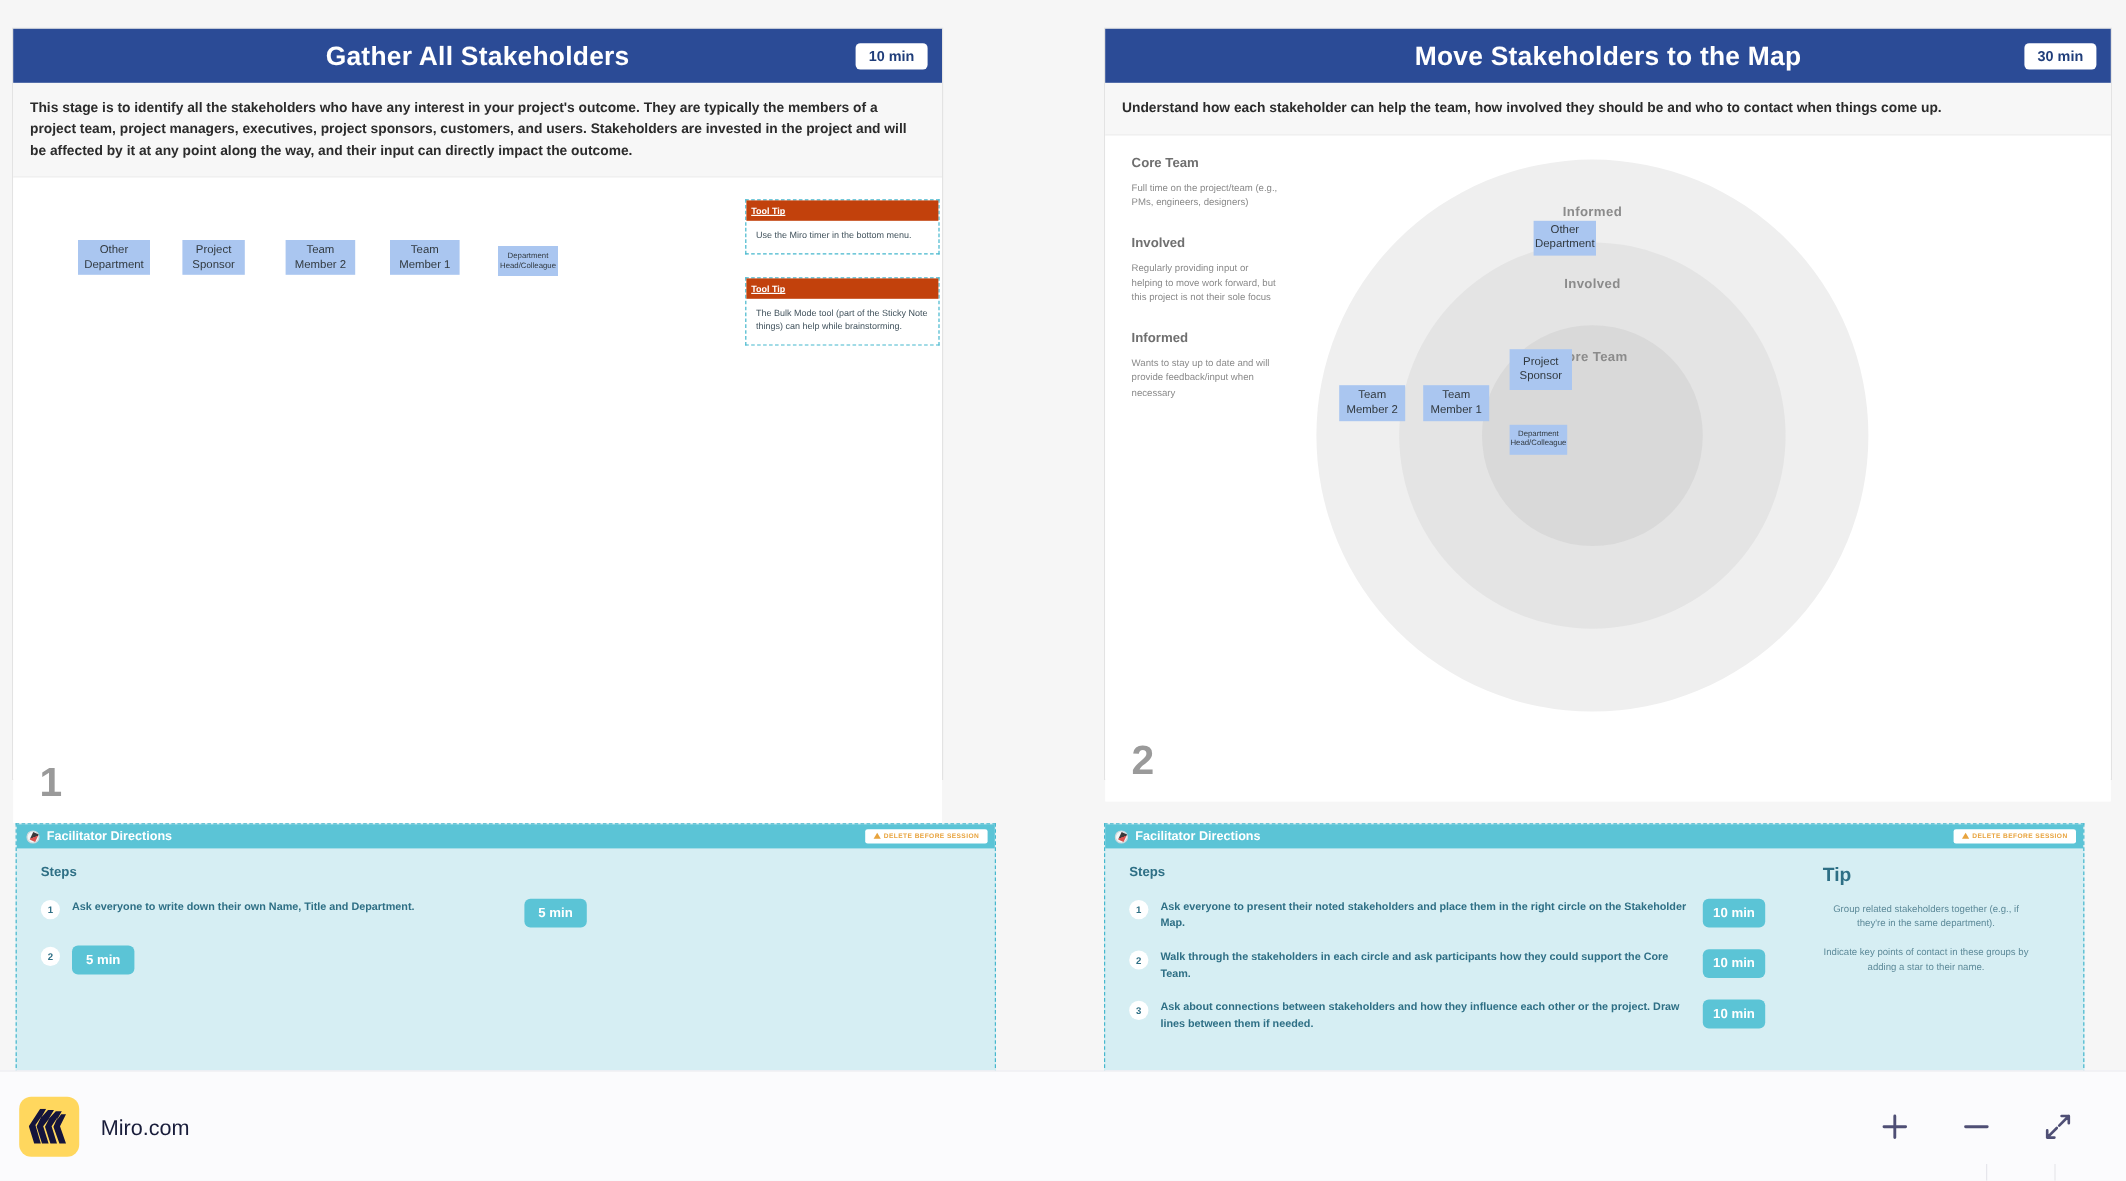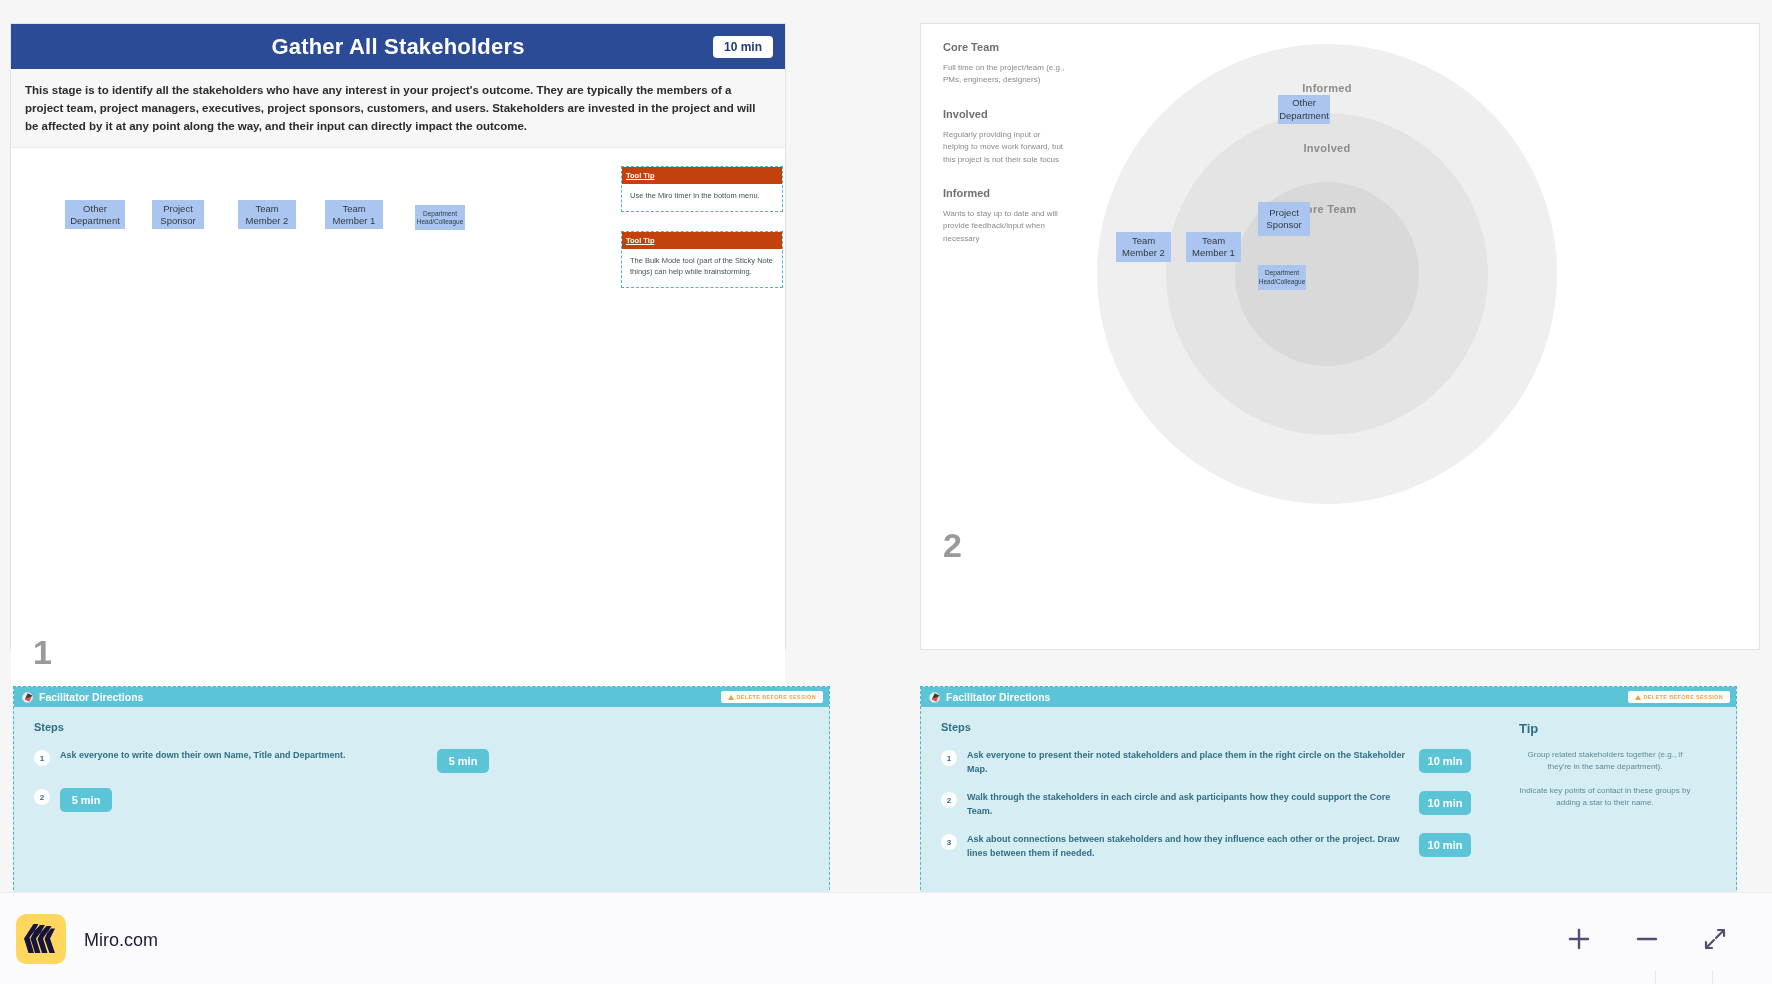--- a/index.html
+++ b/index.html
@@ -240,21 +240,21 @@
     font-weight: bold;
     border-radius: 5px;
     padding: 6px 0;
     width: 52px;
     text-align: center;
     flex: 0 0 auto;
     margin-left: 10px;
   }
   .tip-col { position: absolute; }
   .tip-h {
-    font-size: 13px;
+    font-size: 16px;
     font-weight: bold;
     color: #2e6f85;
     margin-bottom: 13px;
   }
   .tip-p {
     font-size: 8px;
     line-height: 1.5;
     color: #5d8a99;
     margin-bottom: 12px;
     width: 172px;
@@ -349,20 +349,25 @@
       <div class="tooltip-box" style="left:610px; top:83px;">
         <div class="tooltip-head">Tool Tip</div>
         <div class="tooltip-body">The Bulk Mode tool (part of the Sticky Note things) can help while brainstorming.</div>
       </div>
 
       <div class="step-number">1</div>
     </div>
   </div>
 
   <div class="card" style="left:920px; top:23px; width:840px; height:627px;">
+    <div class="card-header">
+      <div class="card-title">Move Stakeholders to the Map</div>
+      <div class="time-pill">30 min</div>
+    </div>
+    <div class="card-desc">Understand how each stakeholder can help the team, how involved they should be and who to contact when things come up.</div>
     <div class="card-body" style="height:555px; overflow:hidden;">
 
       <div class="map-wrap" style="left:0; top:0;">
         <div class="ring ring-outer" style="left:176px; top:20px; width:460px; height:460px;">
           <div class="ring-label" style="top:38px;">Informed</div>
         </div>
         <div class="ring ring-mid" style="left:245px; top:89px; width:322px; height:322px;">
           <div class="ring-label" style="top:29px;">Involved</div>
         </div>
         <div class="ring ring-inner" style="left:314px; top:158px; width:184px; height:184px;">

